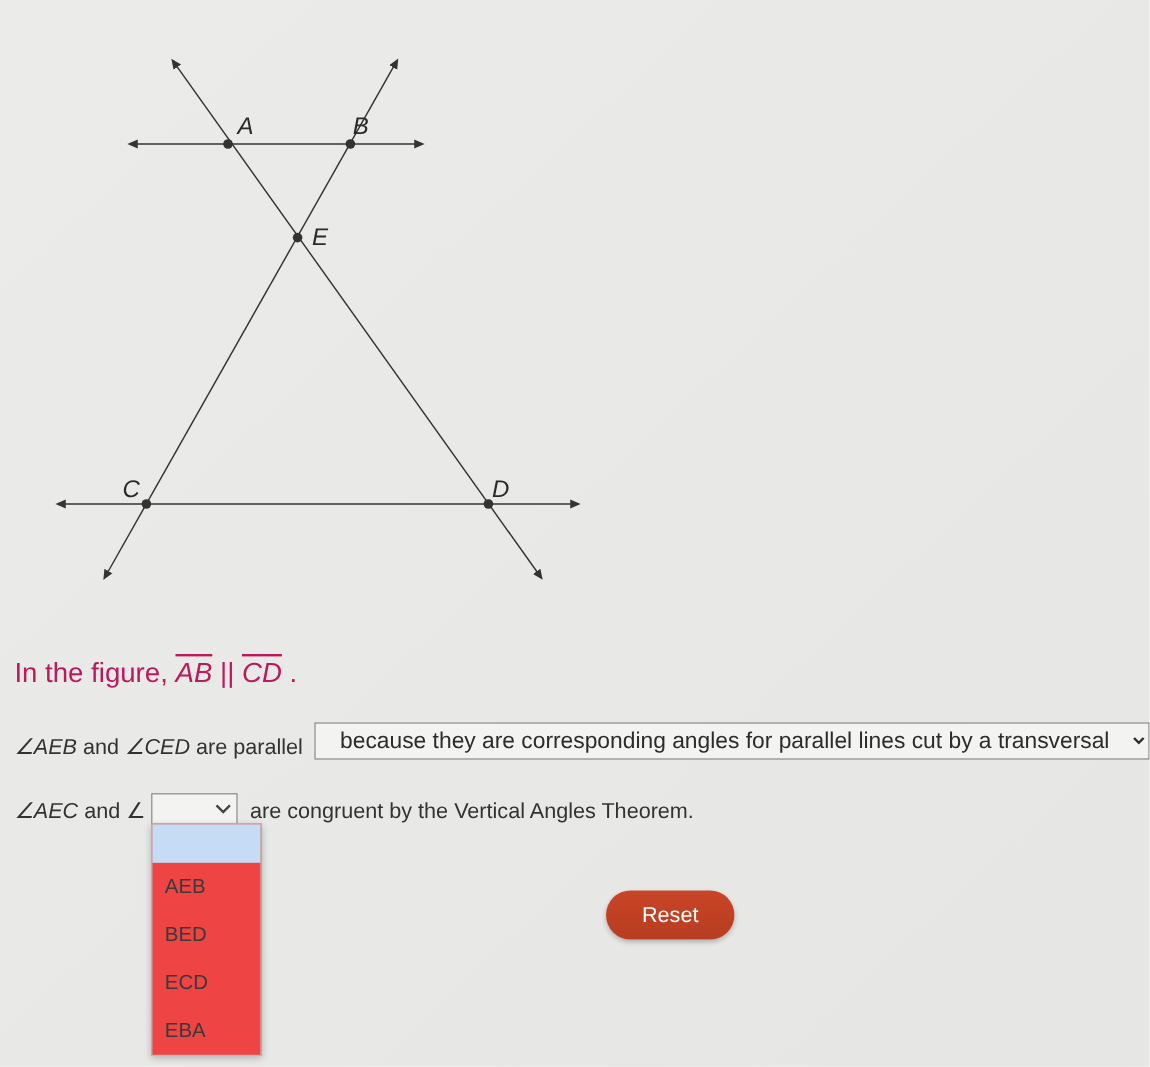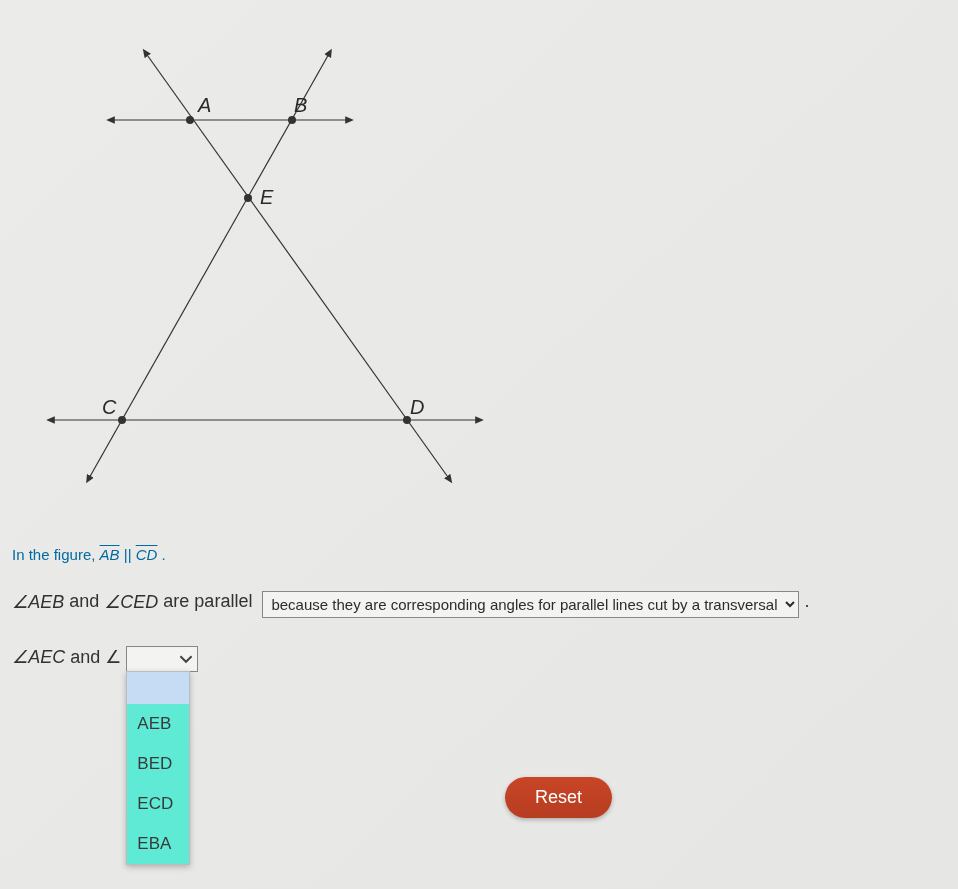--- a/index.html
+++ b/index.html
@@ -11,42 +11,42 @@
       color: #2e2e2e;
       padding: 20px 10px 10px 10px;
       position: relative;
       overflow: hidden;
     }
     .figure-container {
       margin-left: 20px;
       margin-top: 0;
     }
     .stmt-text {
-      font-size: 15px;
-      color: #0369a1;
+      font-size: 23px;
+      color: #be185d;
       margin-top: 22px;
       margin-left: 2px;
     }
     .overline { text-decoration: overline; font-style: italic; }
     .italic { font-style: italic; }
     .row {
       display: flex;
-      align-items: flex-start;
+      align-items: flex-end;
       font-size: 18px;
       color: #323232;
       margin-top: 28px;
       margin-left: 2px;
     }
     .row span { white-space: pre; }
     .dropdown-large {
-      font-size: 15px;
+      font-size: 19px;
       color: #2c2c2c;
       background: #f3f3f1;
       border: 1px solid #888;
-      padding: 3px 4px;
+      padding: 3px 16px;
       font-family: Arial, Helvetica, sans-serif;
     }
     .dropdown-small-wrap {
       position: relative;
       display: inline-block;
     }
     .dropdown-small {
       width: 72px;
       height: 26px;
       border: 1px solid #888;
@@ -54,40 +54,40 @@
       font-size: 15px;
       display: flex;
       align-items: center;
       justify-content: flex-end;
       padding-right: 4px;
     }
     .dropdown-list {
       position: absolute;
       top: 25px;
       left: 0;
-      width: 64px;
+      width: 92px;
       border: 1px solid #bcbcbc;
-      background: #5eead4;
+      background: #ef4444;
       box-shadow: 0 2px 6px rgba(0,0,0,0.25);
       z-index: 10;
     }
     .dropdown-list .opt {
       padding: 10px 10px;
       font-size: 17px;
       color: #3a3a3a;
       cursor: pointer;
     }
     .dropdown-list .opt.blank {
       background: #c6dcf5;
       height: 32px;
     }
     .buttons {
       position: absolute;
       left: 505px;
-      top: 777px;
+      top: 742px;
       display: flex;
       gap: 10px;
     }
     .btn {
       border: none;
       color: #fff;
       font-size: 18px;
       padding: 10px 30px;
       border-radius: 999px;
       font-family: Arial, Helvetica, sans-serif;
@@ -155,17 +155,18 @@
         </svg>
     </div>
     <div class="dropdown-list">
       <div class="opt blank"></div>
       <div class="opt">AEB</div>
       <div class="opt">BED</div>
       <div class="opt">ECD</div>
       <div class="opt">EBA</div>
     </div>
   </div>
+  <span>  are congruent by the Vertical Angles Theorem.</span>
 </div>
 
 <div class="buttons">
   <button class="btn btn-reset">Reset</button>
 </div>
 
 </body></html>

